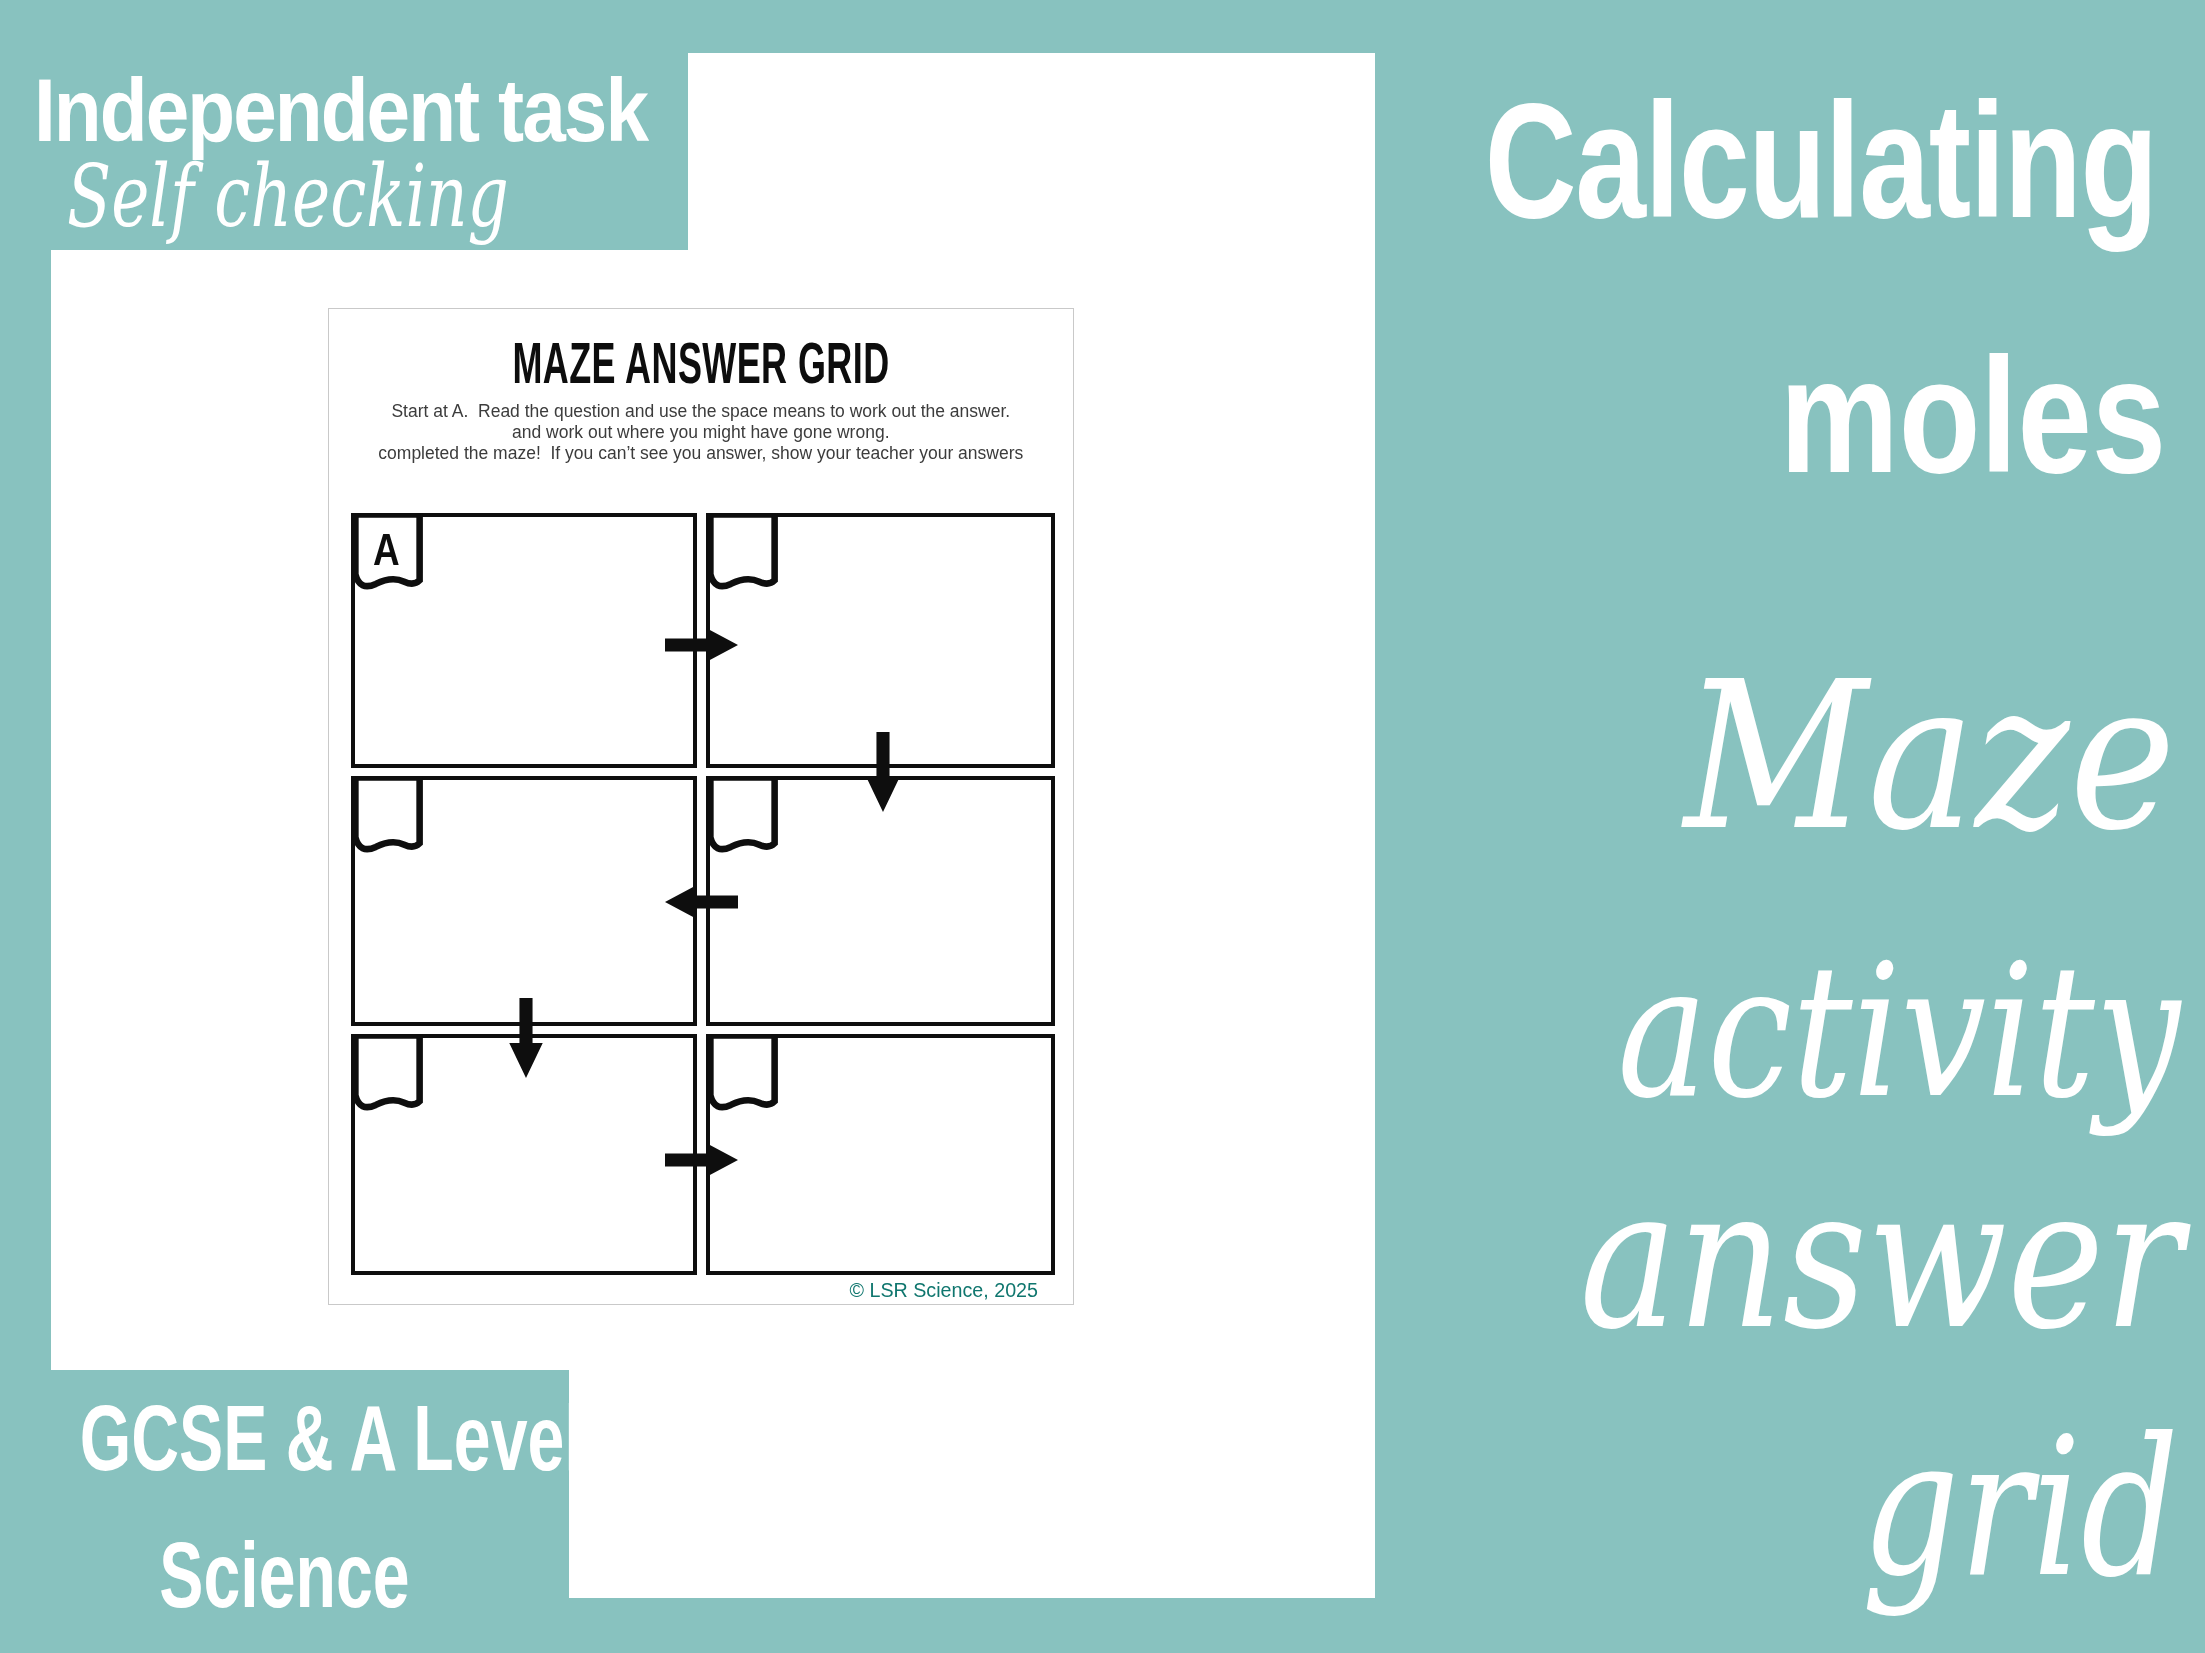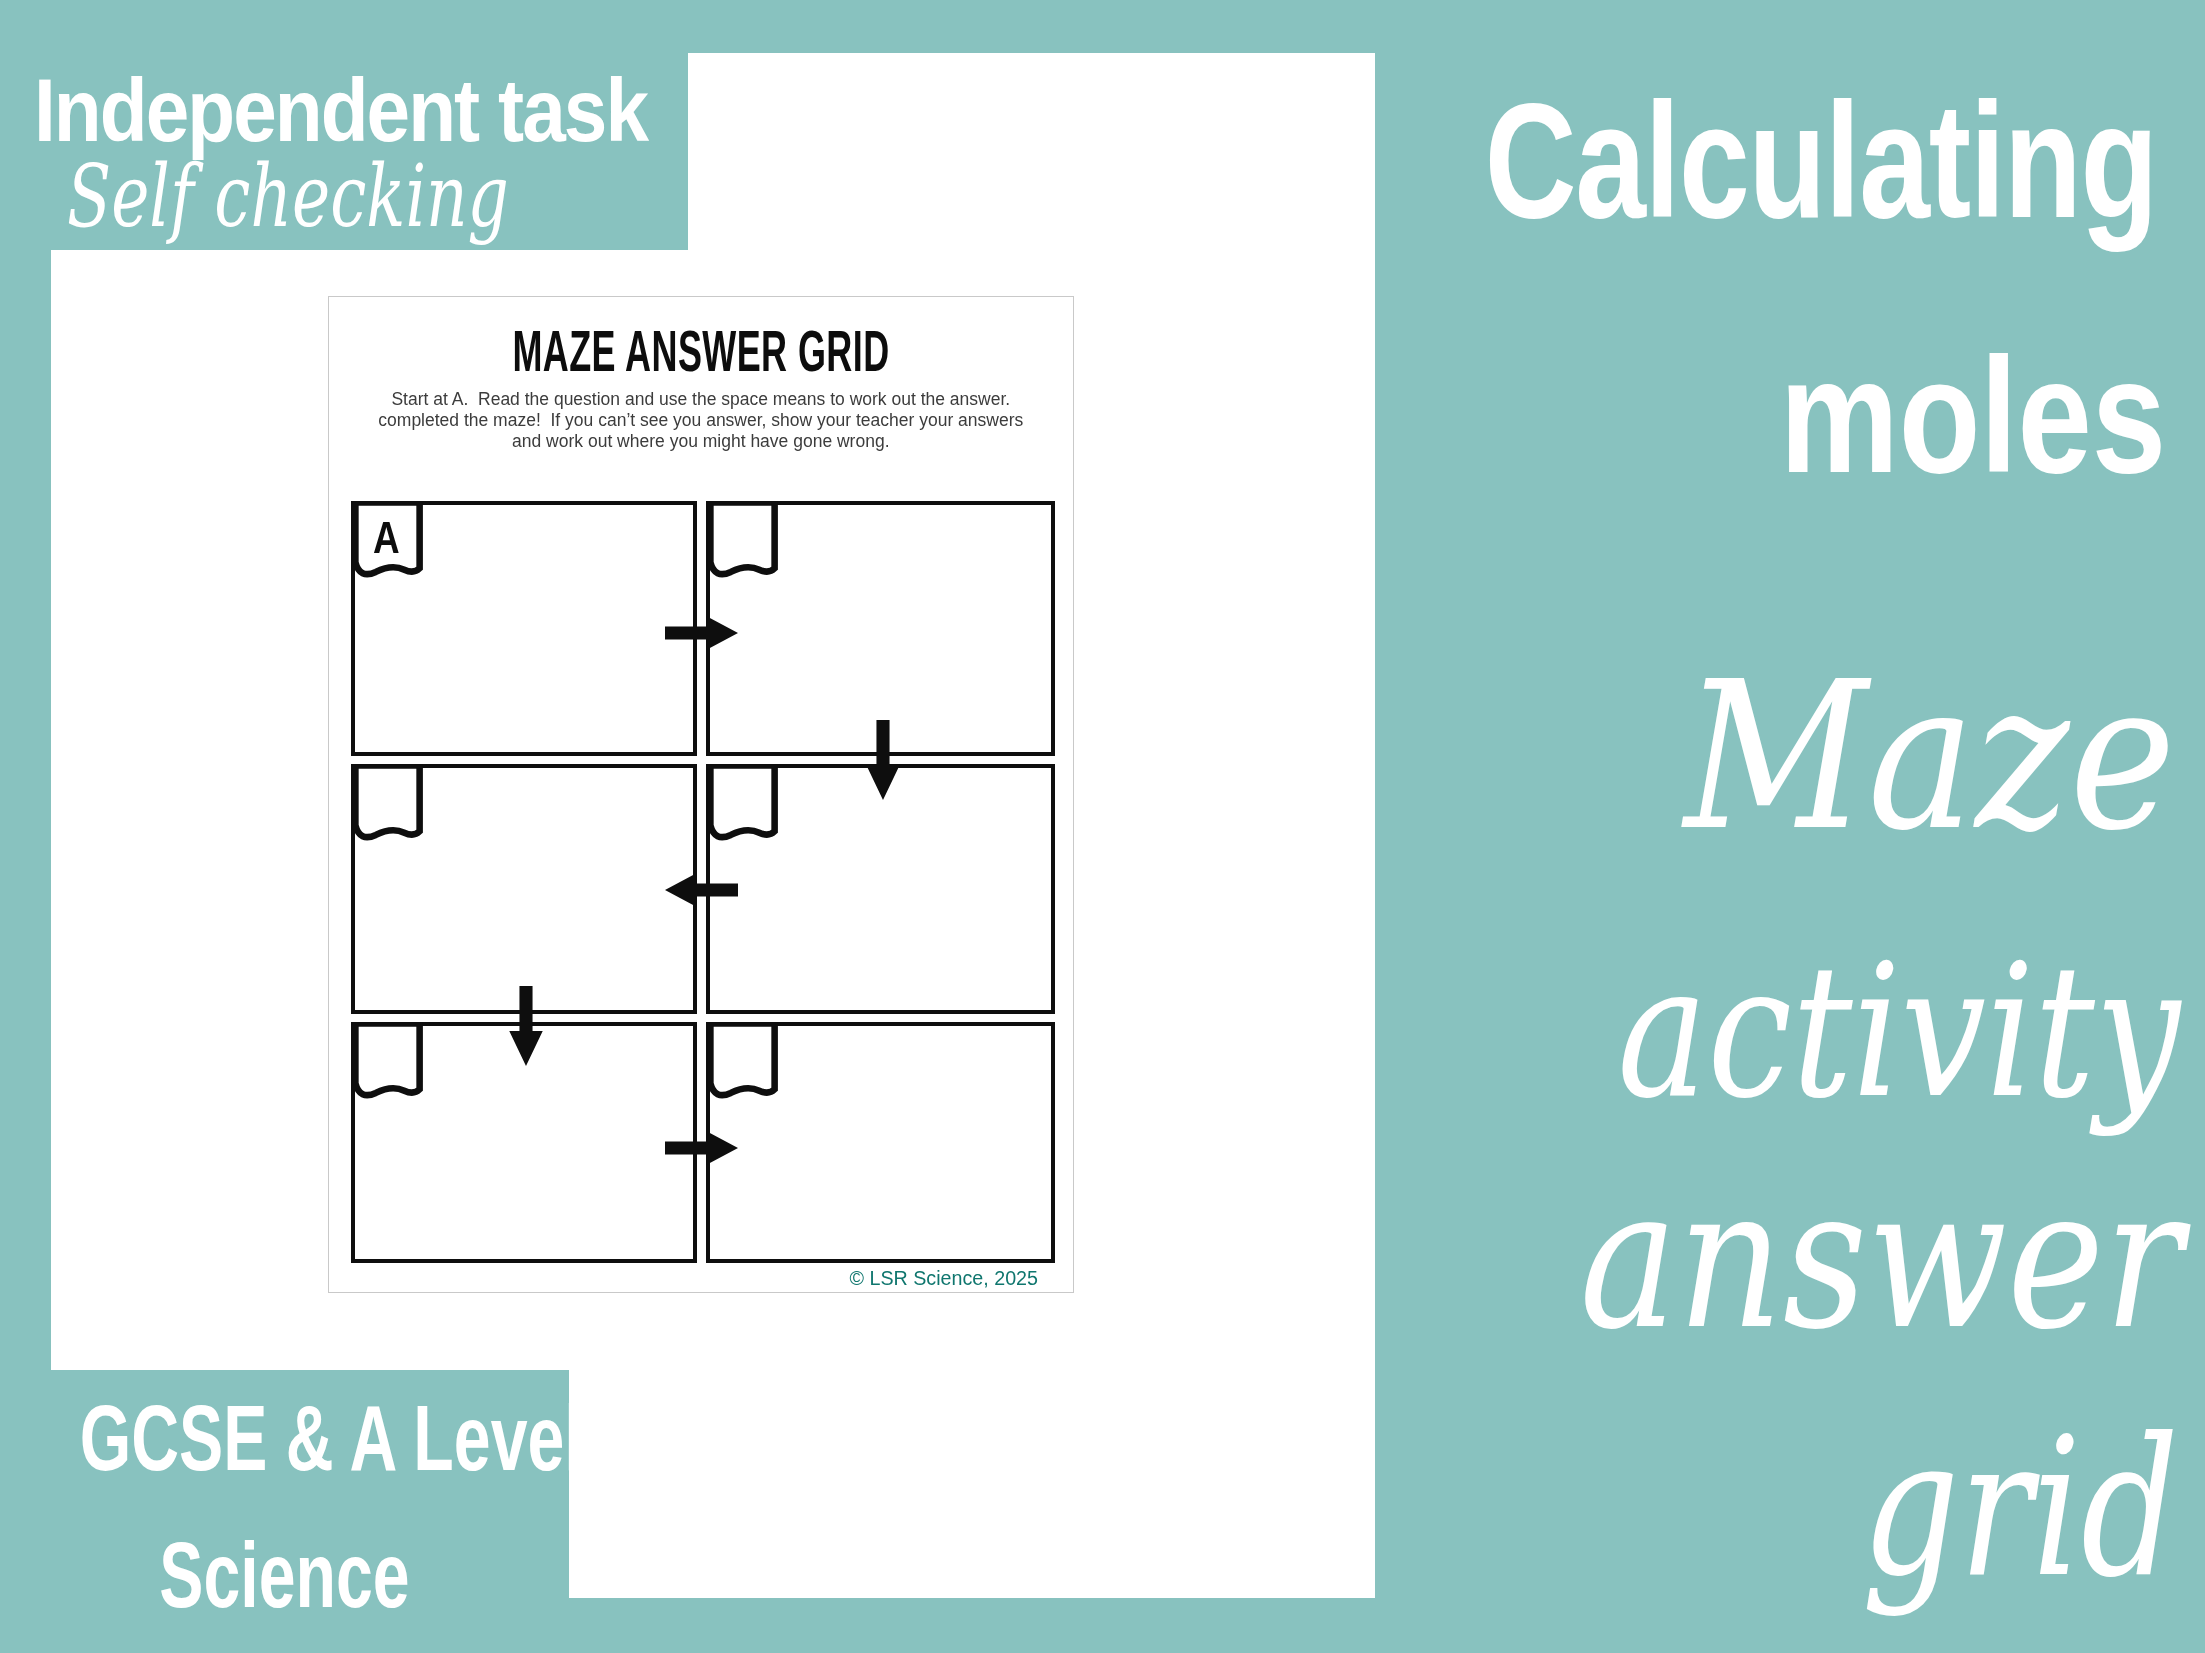--- a/index.html
+++ b/index.html
@@ -25,21 +25,21 @@
             transform:scaleX(.72);transform-origin:center top;}
 
   .side-h1{right:48px;top:79px;font-size:163px;letter-spacing:-1.5px;
            transform:scaleX(.78);transform-origin:right top;}
   .side-h2{right:39px;top:334px;font-size:163px;transform:scaleX(.82);transform-origin:right top;}
   .side-s1{right:29px;top:655px;font-size:204px;transform:scaleX(.88);transform-origin:right top;}
   .side-s2{right:25px;top:939px;font-size:184px;transform:scaleX(.82);transform-origin:right top;}
   .side-s3{right:23px;top:1161px;font-size:195px;transform:scaleX(.84);transform-origin:right top;}
   .side-s4{right:26px;top:1413px;font-size:191px;transform:scaleX(.80);transform-origin:right top;}
 
-  .page{left:328px;top:296px;width:744px;height:995px;background:#ffffff;
+  .page{left:328px;top:308px;width:744px;height:995px;background:#ffffff;
         border:1.5px solid #c9c9c9;}
   .page-title{left:0;top:25px;width:100%;text-align:center;font-size:58px;font-weight:bold;
               color:#0d0d0d;letter-spacing:0.7px;line-height:1;white-space:nowrap;
               transform:scaleX(.62);transform-origin:center top;
               font-family:"Liberation Sans",sans-serif;}
   .instructions{left:7.3px;top:92px;width:729px;text-align:center;color:#3c3c3c;
                 font-size:17.5px;line-height:21px;}
   .instr-line{white-space:pre-wrap;}
   .gbox{background:#ffffff;border:4.4px solid #0e0e0e;box-sizing:border-box;}
   .b1{left:22px;top:204px;width:346px;height:255px;}
@@ -60,22 +60,22 @@
 
 <div id="root">
 
   <div class="abs white-panel"></div>
 
   <div class="abs page">
     <div class="abs page-title">MAZE ANSWER GRID</div>
 
     <div class="abs instructions">
       <div class="instr-line">Start at A.  Read the question and use the space means to work out the answer.</div>
+      <div class="instr-line">and work out where you might have gone wrong.</div>
       <div class="instr-line">completed the maze!  If you can’t see you answer, show your teacher your answers</div>
-      <div class="instr-line">and work out where you might have gone wrong.</div>
     </div>
 
     <div class="abs gbox b1">
       <svg class="tab" width="73" height="82" viewBox="0 0 100 112">
         <path d="M6,2 V84 Q12,107 34,97 Q56,86 73,94 Q86,100 94,92 V2 Z" fill="#ffffff" stroke="#0e0e0e" stroke-width="9"></path>
       </svg>
       <div class="start-letter">A</div>
     </div>
 
     <div class="abs gbox b2">

